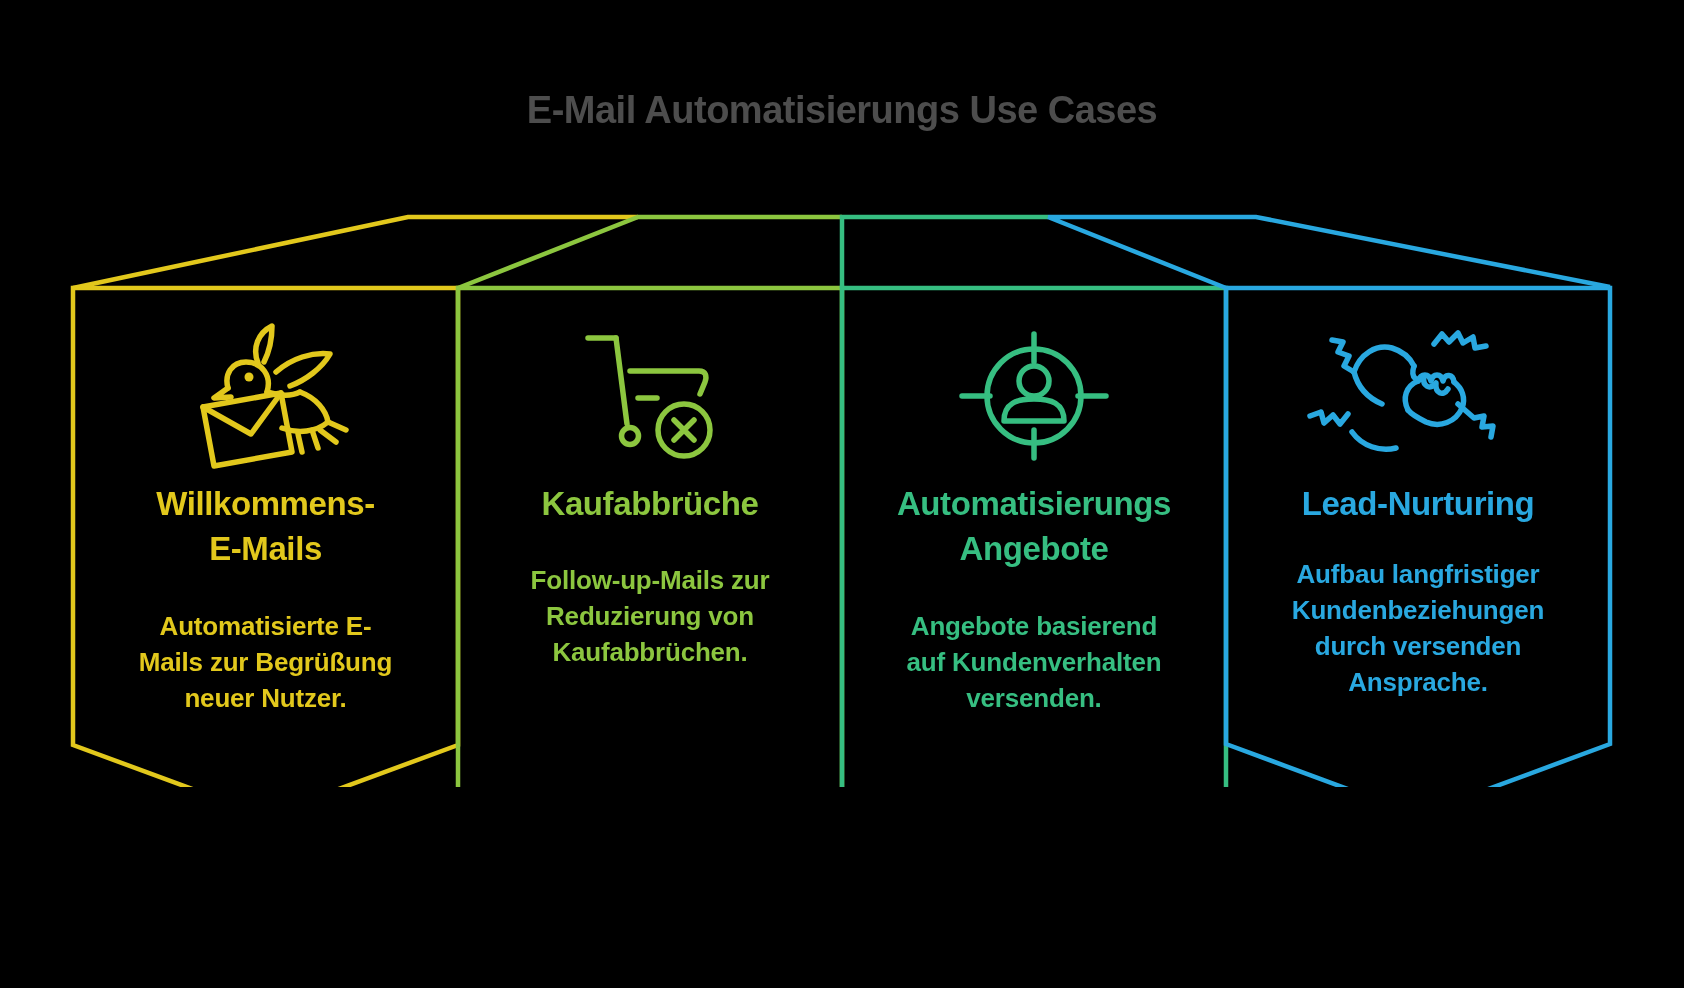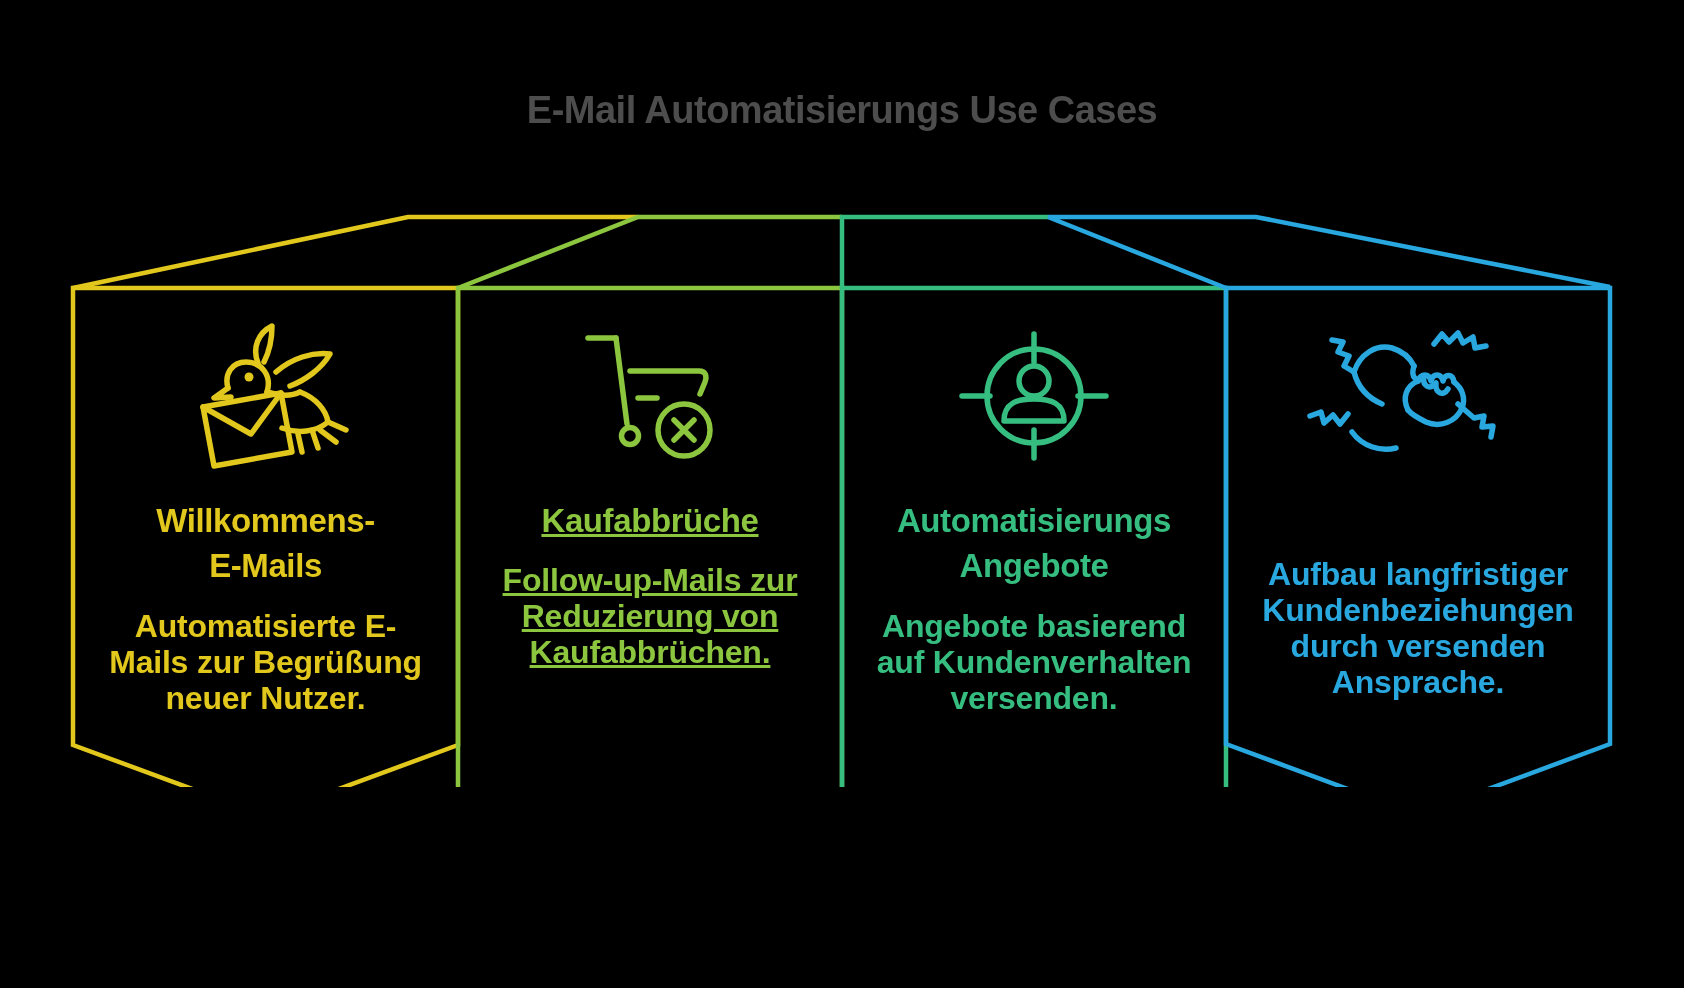--- a/index.html
+++ b/index.html
@@ -2,27 +2,27 @@
 <html style="--c0: #E2C81C; --c1: #8CC63F; --c2: #36BE81; --c3: #29A8E0; --title: #4D4D4D; --bg: #000000;"><head>
 <meta charset="utf-8">
 <style>
   html,body{margin:0;padding:0;background:#000;}
   .stage{position:relative;width:1684px;height:787px;background:var(--bg,#000);overflow:hidden;
          font-family:"Liberation Sans", sans-serif;}
   .main-title{position:absolute;top:88px;left:0;width:1684px;text-align:center;
               font-weight:700;font-size:38px;line-height:44px;letter-spacing:-0.5px;
               color:var(--title,#4D4D4D);}
   .scene{position:absolute;left:0;top:0;}
-  .card-heading{position:absolute;top:498px;text-align:center;white-space:pre-line;
+  .card-heading{position:absolute;top:481px;text-align:center;white-space:pre-line;
                 font-weight:700;font-size:33px;line-height:45px;letter-spacing:-0.4px;}
   .card-body{position:absolute;text-align:center;white-space:pre-line;
-             font-weight:700;font-size:32px;line-height:36px;letter-spacing:-0.2px;}
+             font-weight:700;font-size:26px;line-height:36px;letter-spacing:-0.2px;}
   .c0{color:var(--c0,#E2C81C);} .c1{color:var(--c1,#8CC63F);}
   .c2{color:var(--c2,#36BE81);} .c3{color:var(--c3,#29A8E0);}
-  .x0{left:73px;width:385px;} .x1{left:458px;width:384px;text-decoration:underline;}
+  .x0{left:73px;width:385px;} .x1{left:458px;width:384px;}
   .x2{left:842px;width:384px;} .x3{left:1226px;width:384px;}
   .b0{top:608px;} .b1{top:562px;} .b2{top:608px;} .b3{top:556px;}
   svg .shape{fill:none;stroke:currentColor;stroke-width:4.5;stroke-linejoin:miter;}
   svg .icon{fill:none;stroke:currentColor;stroke-width:5.5;stroke-linecap:round;stroke-linejoin:round;}
   svg .dot{fill:currentColor;stroke:none;}
 </style>
 </head>
 <body>
 
 <div class="stage">
@@ -103,18 +103,19 @@
   <div class="card-body c1 x1 b1">Follow-up-Mails zur
 Reduzierung von
 Kaufabbrüchen.</div>
 
   <div class="card-heading c2 x2">Automatisierungs
 Angebote</div>
   <div class="card-body c2 x2 b2">Angebote basierend
 auf Kundenverhalten
 versenden.</div>
 
+  <div class="card-heading c3 x3">Lead-Nurturing</div>
   <div class="card-body c3 x3 b3">Aufbau langfristiger
 Kundenbeziehungen
 durch versenden
 Ansprache.</div>
 
 </div>
 
 </body></html>

